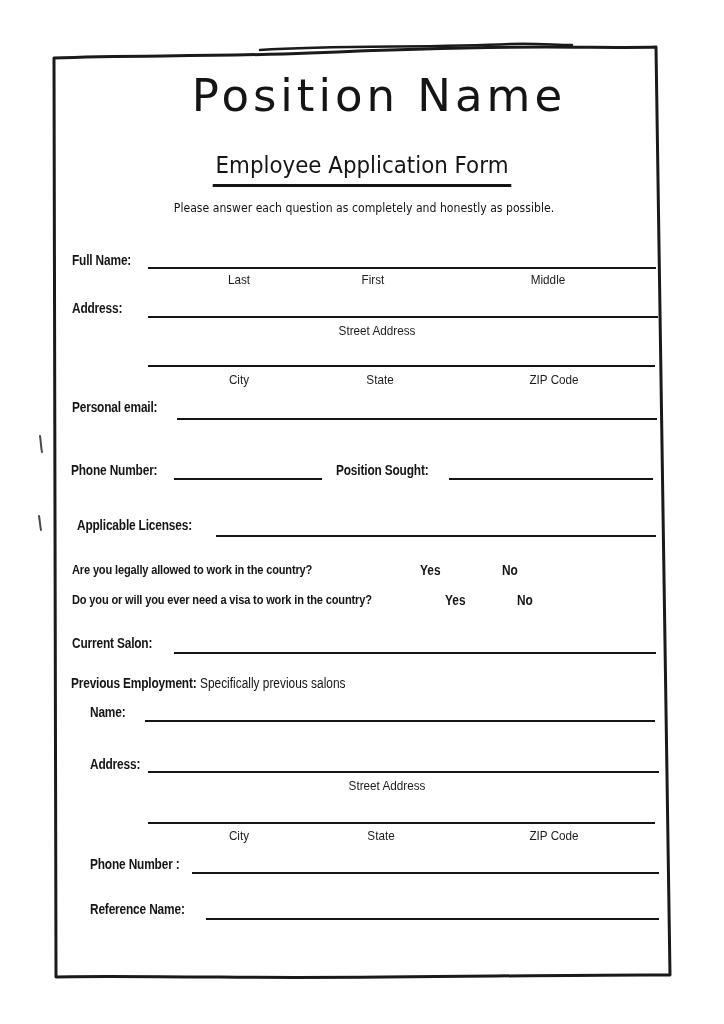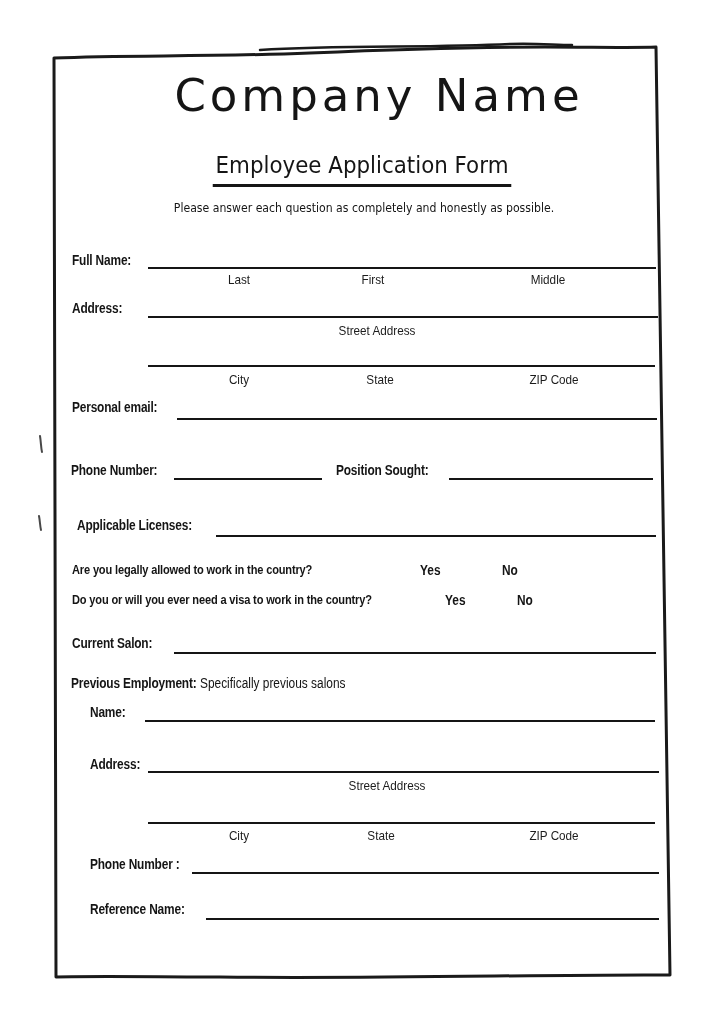--- a/index.html
+++ b/index.html
@@ -34,21 +34,21 @@
 
   <svg class="abs" style="left:0;top:0;" width="724" height="1024" viewBox="0 0 724 1024">
     <path d="M54,58 C130,55 210,57 310,53 C400,49 470,47 545,47 C590,47 635,48 656,47
              C661,230 666,600 670,975
              C560,974 380,979 220,977 C160,977 100,976 56,977
              C54,760 53,420 54,58 Z" fill="none" stroke="#1a1a1a" stroke-width="3" stroke-linejoin="round" stroke-linecap="round"></path>
     <path d="M260,50 C340,45 430,48 510,44 C535,43 555,45 572,45" fill="none" stroke="#1a1a1a" stroke-width="2.5" stroke-linecap="round"></path>
     <path d="M40,436 C41,442 41,448 42,452 M39,516 C40,521 40,526 41,530" fill="none" stroke="#1a1a1a" stroke-width="2" stroke-linecap="round" opacity="0.8"></path>
   </svg>
 
-  <div class="abs company" style="left:379px;top:69px;">Company Name</div>
+  <div class="abs company" style="left:379px;top:69px;">Position Name</div>
   <div class="abs ftitle" style="left:362px;top:152px;">Employee Application Form</div>
   <div class="abs instr" style="left:364px;top:200px;">Please answer each question as completely and honestly as possible.</div>
 
   <div class="abs lbl" style="left:72px;top:252px;">Full Name:</div>
   <div class="abs fline" style="left:148px;top:267px;width:508px;"></div>
   <div class="abs sub" style="left:239px;top:272px;">Last</div>
   <div class="abs sub" style="left:373px;top:272px;">First</div>
   <div class="abs sub" style="left:548px;top:272px;">Middle</div>
 
   <div class="abs lbl" style="left:72px;top:300px;">Address:</div>

